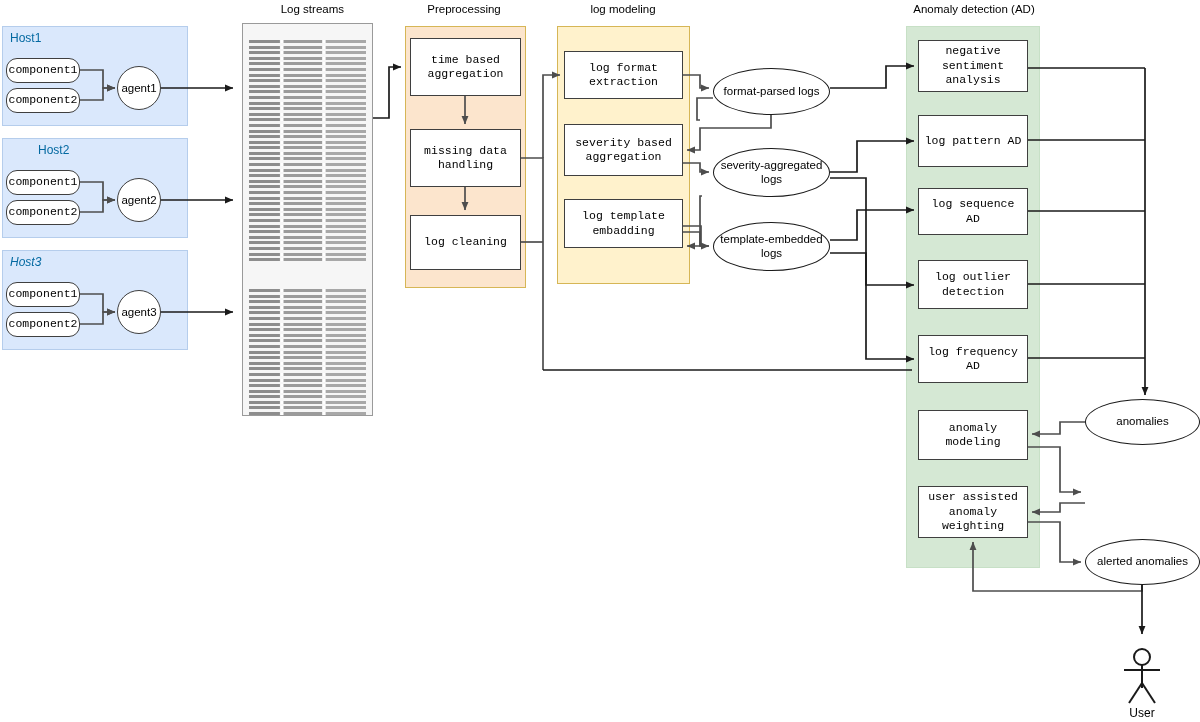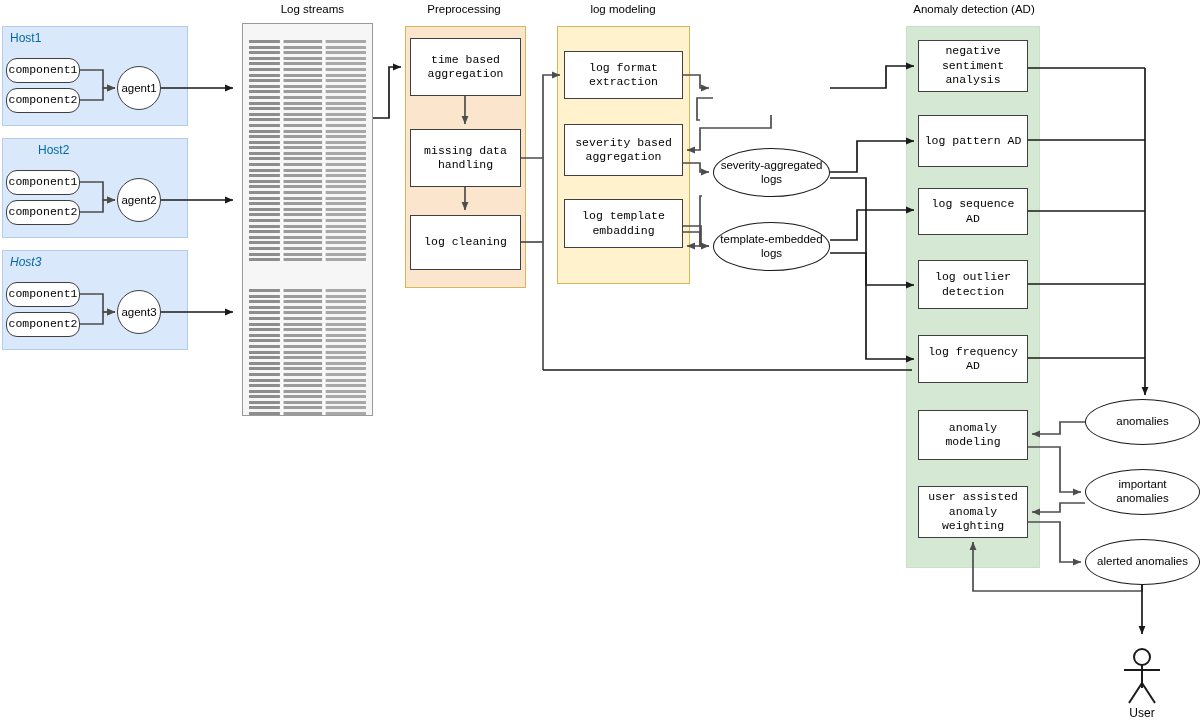--- a/index.html
+++ b/index.html
@@ -315,30 +315,30 @@
   <div class="agent-circle" style="left:117px;top:290px;width:44px;height:44px;">agent3</div>
 
   <div class="node-box" style="left:410px;top:38px;width:111px;height:58px;">time based aggregation</div>
   <div class="node-box" style="left:410px;top:129px;width:111px;height:58px;">missing data handling</div>
   <div class="node-box" style="left:410px;top:215px;width:111px;height:55px;">log cleaning</div>
 
   <div class="node-box" style="left:564px;top:51px;width:119px;height:48px;">log format extraction</div>
   <div class="node-box" style="left:564px;top:124px;width:119px;height:52px;">severity based aggregation</div>
   <div class="node-box" style="left:564px;top:199px;width:119px;height:49px;">log template embadding</div>
 
+  <div class="ellipse-node" style="left:713px;top:68px;width:117px;height:47px;">format-parsed logs</div>
   <div class="ellipse-node" style="left:713px;top:148px;width:117px;height:49px;">severity-aggregated logs</div>
   <div class="ellipse-node" style="left:713px;top:222px;width:117px;height:49px;">template-embedded logs</div>
 
   <div class="node-box" style="left:918px;top:40px;width:110px;height:52px;text-align:center;">negative sentiment analysis</div>
   <div class="node-box" style="left:918px;top:115px;width:110px;height:52px;">log pattern AD</div>
   <div class="node-box" style="left:918px;top:188px;width:110px;height:47px;">log sequence AD</div>
   <div class="node-box" style="left:918px;top:260px;width:110px;height:49px;">log outlier detection</div>
   <div class="node-box" style="left:918px;top:335px;width:110px;height:48px;">log frequency AD</div>
   <div class="node-box" style="left:918px;top:410px;width:110px;height:50px;">anomaly modeling</div>
   <div class="node-box" style="left:918px;top:486px;width:110px;height:52px;">user assisted anomaly weighting</div>
 
   <div class="ellipse-node" style="left:1085px;top:399px;width:115px;height:46px;">anomalies</div>
-  <div class="ellipse-node" style="left:1085px;top:469px;width:115px;height:46px;">important anomalies</div>
   <div class="ellipse-node" style="left:1085px;top:539px;width:115px;height:46px;">alerted anomalies</div>
 
   <div class="user-label" style="left:1112px;top:706px;">User</div>
 
 </div>
 
 </body></html>

